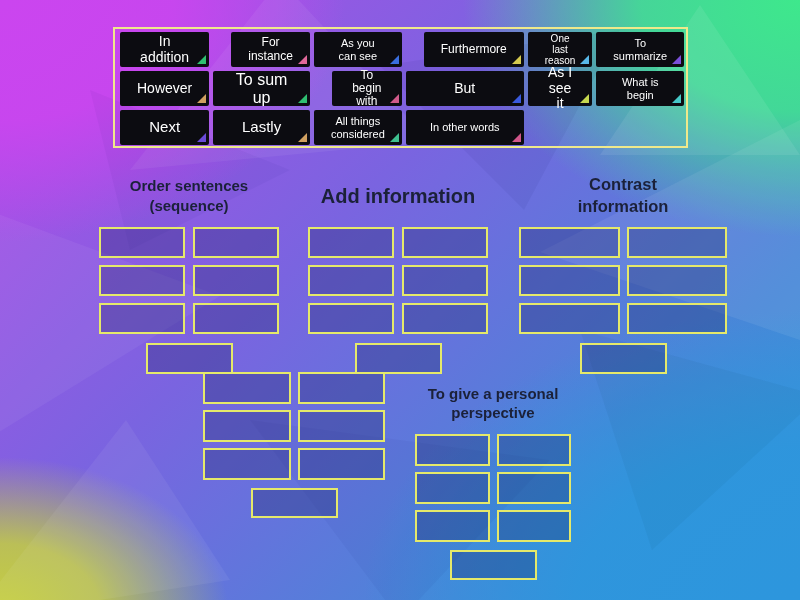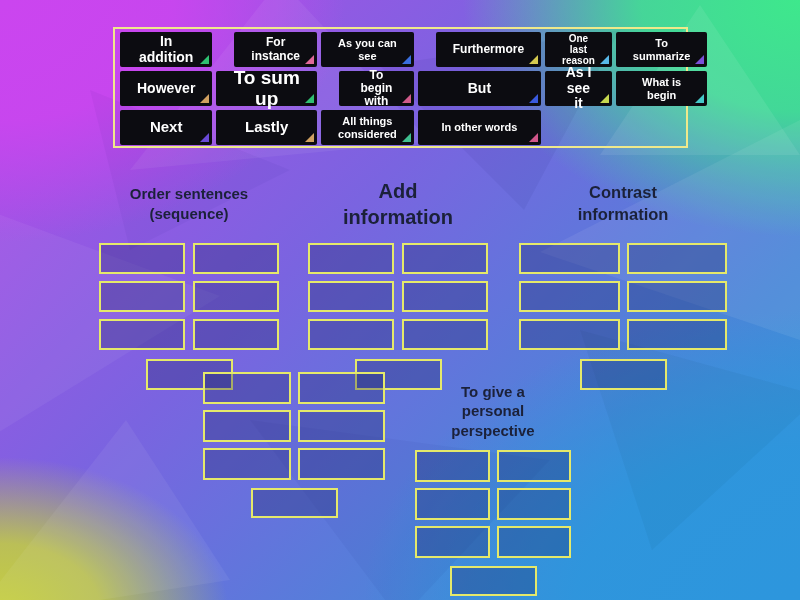--- a/index.html
+++ b/index.html
@@ -30,33 +30,33 @@
 
   
   .tray{
     position:absolute;left:113px;top:27px;width:575px;height:121px;
     box-sizing:border-box;border:2px solid #efe98b;padding:3px 5px;
     display:grid;grid-template-columns:repeat(6,1fr);grid-auto-rows:35px;gap:4px;
   }
   .tile{
     position:relative;background:#0c0c11;border-radius:2px;color:#fff;
     display:flex;align-items:center;justify-content:center;text-align:center;
-    font-weight:bold;line-height:1.1;padding:1px 17px;box-sizing:border-box;cursor:grab;
+    font-weight:normal;line-height:1.1;padding:1px 17px;box-sizing:border-box;cursor:grab;
   }
   .corner{
     position:absolute;right:3px;bottom:3px;width:0;height:0;
     border-left:9px solid transparent;border-bottom:9px solid #888;
   }
-  .fs15{font-size:15px;} .fs14{font-size:14px;} .fs13{font-size:19px;}
+  .fs15{font-size:15px;} .fs14{font-size:14px;} .fs13{font-size:16px;}
   .fs12{font-size:12px;margin-left:18px;} .fs11{font-size:11px;} .fs10{font-size:10px;}
 
   
   .group{position:absolute;display:flex;flex-direction:column;align-items:center;}
   .glabel{
-    margin:16px;display:flex;align-items:center;justify-content:center;text-align:center;
+    margin:8px;display:flex;align-items:center;justify-content:center;text-align:center;
     color:#1b2139;font-weight:600;line-height:1.3;
   }
   .slots{display:grid;grid-template-columns:repeat(2,1fr);width:100%;}
   .slot{
     box-sizing:border-box;border:2px solid #e5e96a;background:rgba(23,32,96,.30);
   }
   .g1{left:99px;top:164px;width:180px;}
   .g2{left:308px;top:164px;width:180px;}
   .g3{left:519px;top:164px;width:208px;}
   .g4{left:203px;top:372px;width:182px;}

